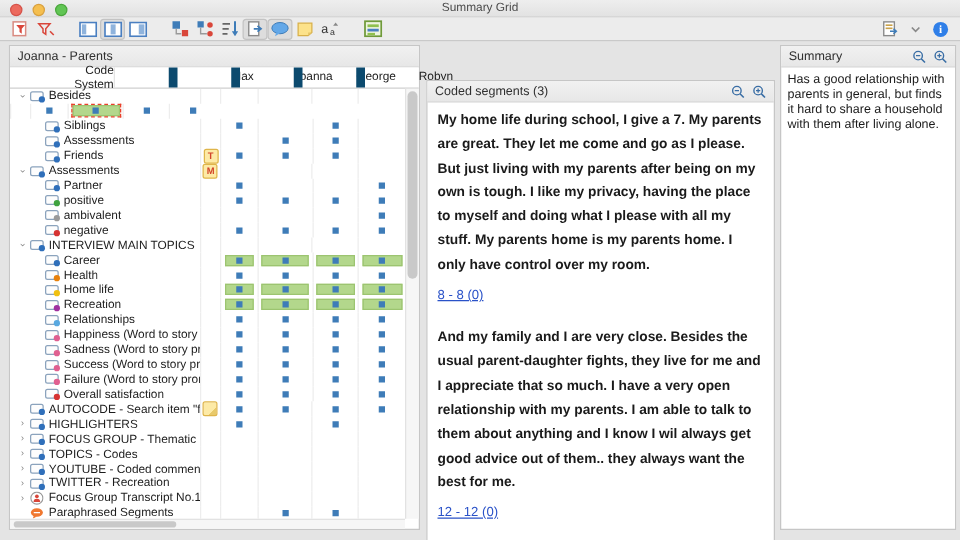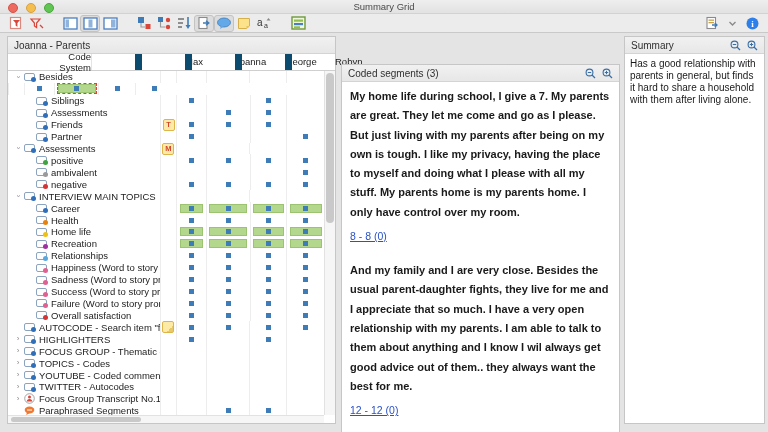--- a/index.html
+++ b/index.html
@@ -292,55 +292,55 @@
         </div>
         <div class="c-cell w-joanna">
           <span class="sq"></span>
         </div>
         <div class="c-cell w-george">
           <span class="sq"></span>
         </div>
         <div class="c-cell w-robyn"></div>
       </div>
       <div class="grid-row">
-        <div class="c-name indent2">
-          <span class="codeicon">
-            <i style="background: rgb(47, 111, 186);"></i>
-          </span>
-          <span class="rowlabel">Partner</span>
-        </div>
-        <div class="c-badge"></div>
-        <div class="c-cell w-max">
-          <span class="sq"></span>
-        </div>
-        <div class="c-cell w-joanna"></div>
-        <div class="c-cell w-george"></div>
-        <div class="c-cell w-robyn">
-          <span class="sq"></span>
-        </div>
-      </div>
-      <div class="grid-row">
         <div class="c-name indent1">
           <span class="chev exp">›</span>
           <span class="codeicon">
             <i style="background: rgb(47, 111, 186);"></i>
           </span>
           <span class="rowlabel">Assessments</span>
         </div>
         <div class="c-badge">
           <span class="badge">M</span>
         </div>
         <div class="c-cell w-max"></div>
         <div class="c-cell w-joanna"></div>
         <div class="c-cell w-george"></div>
         <div class="c-cell w-robyn"></div>
       </div>
       <div class="grid-row">
         <div class="c-name indent2">
           <span class="codeicon">
+            <i style="background: rgb(47, 111, 186);"></i>
+          </span>
+          <span class="rowlabel">Partner</span>
+        </div>
+        <div class="c-badge"></div>
+        <div class="c-cell w-max">
+          <span class="sq"></span>
+        </div>
+        <div class="c-cell w-joanna"></div>
+        <div class="c-cell w-george"></div>
+        <div class="c-cell w-robyn">
+          <span class="sq"></span>
+        </div>
+      </div>
+      <div class="grid-row">
+        <div class="c-name indent2">
+          <span class="codeicon">
             <i style="background: rgb(63, 163, 63);"></i>
           </span>
           <span class="rowlabel">positive</span>
         </div>
         <div class="c-badge"></div>
         <div class="c-cell w-max">
           <span class="sq"></span>
         </div>
         <div class="c-cell w-joanna">
           <span class="sq"></span>
@@ -719,21 +719,21 @@
         <div class="c-cell w-joanna"></div>
         <div class="c-cell w-george"></div>
         <div class="c-cell w-robyn"></div>
       </div>
       <div class="grid-row">
         <div class="c-name indent1">
           <span class="chev">›</span>
           <span class="codeicon">
             <i style="background: rgb(47, 111, 186);"></i>
           </span>
-          <span class="rowlabel">TWITTER - Autocodes</span>
+          <span class="rowlabel">TWITTER - Recreation</span>
         </div>
         <div class="c-badge"></div>
         <div class="c-cell w-max"></div>
         <div class="c-cell w-joanna"></div>
         <div class="c-cell w-george"></div>
         <div class="c-cell w-robyn"></div>
       </div>
       <div class="grid-row">
         <div class="c-name indent1">
           <span class="chev">›</span>

